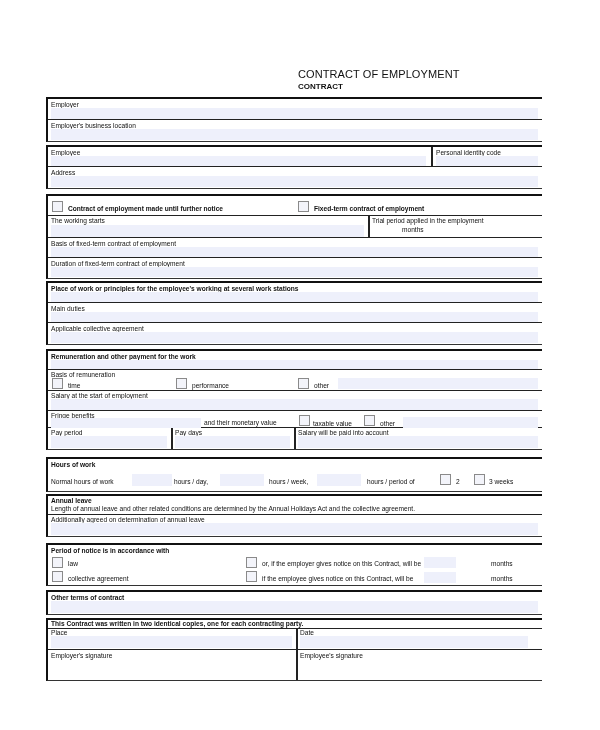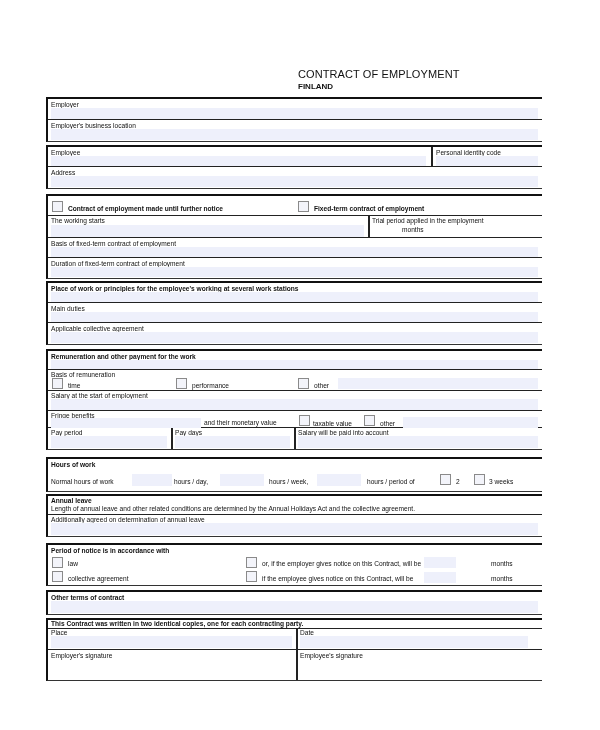--- a/index.html
+++ b/index.html
@@ -32,21 +32,21 @@
   .vline { position: absolute; top: 0; bottom: 0; width: 1.5px; background: #222; }
   .cb {
     position: absolute; width: 11px; height: 11px; box-sizing: border-box;
     border: 1px solid #8a8a8a; background: #f3f4fa;
   }
 </style>
 </head>
 <body>
 
 <div class="title">CONTRACT OF EMPLOYMENT</div>
-<div class="subtitle">FINLAND</div>
+<div class="subtitle">CONTRACT</div>
 
 <div class="section" style="top:97px;">
   <div class="row" style="height:21px;">
     <span class="lbl" style="left:3px;top:2px;">Employer</span>
     <div class="fill" style="left:3px;right:4px;top:9px;height:11px;"></div>
   </div>
   <div class="row" style="height:21px;">
     <span class="lbl" style="left:3px;top:2px;">Employer's business location</span>
     <div class="fill" style="left:3px;right:4px;top:9px;height:11px;"></div>
   </div>

